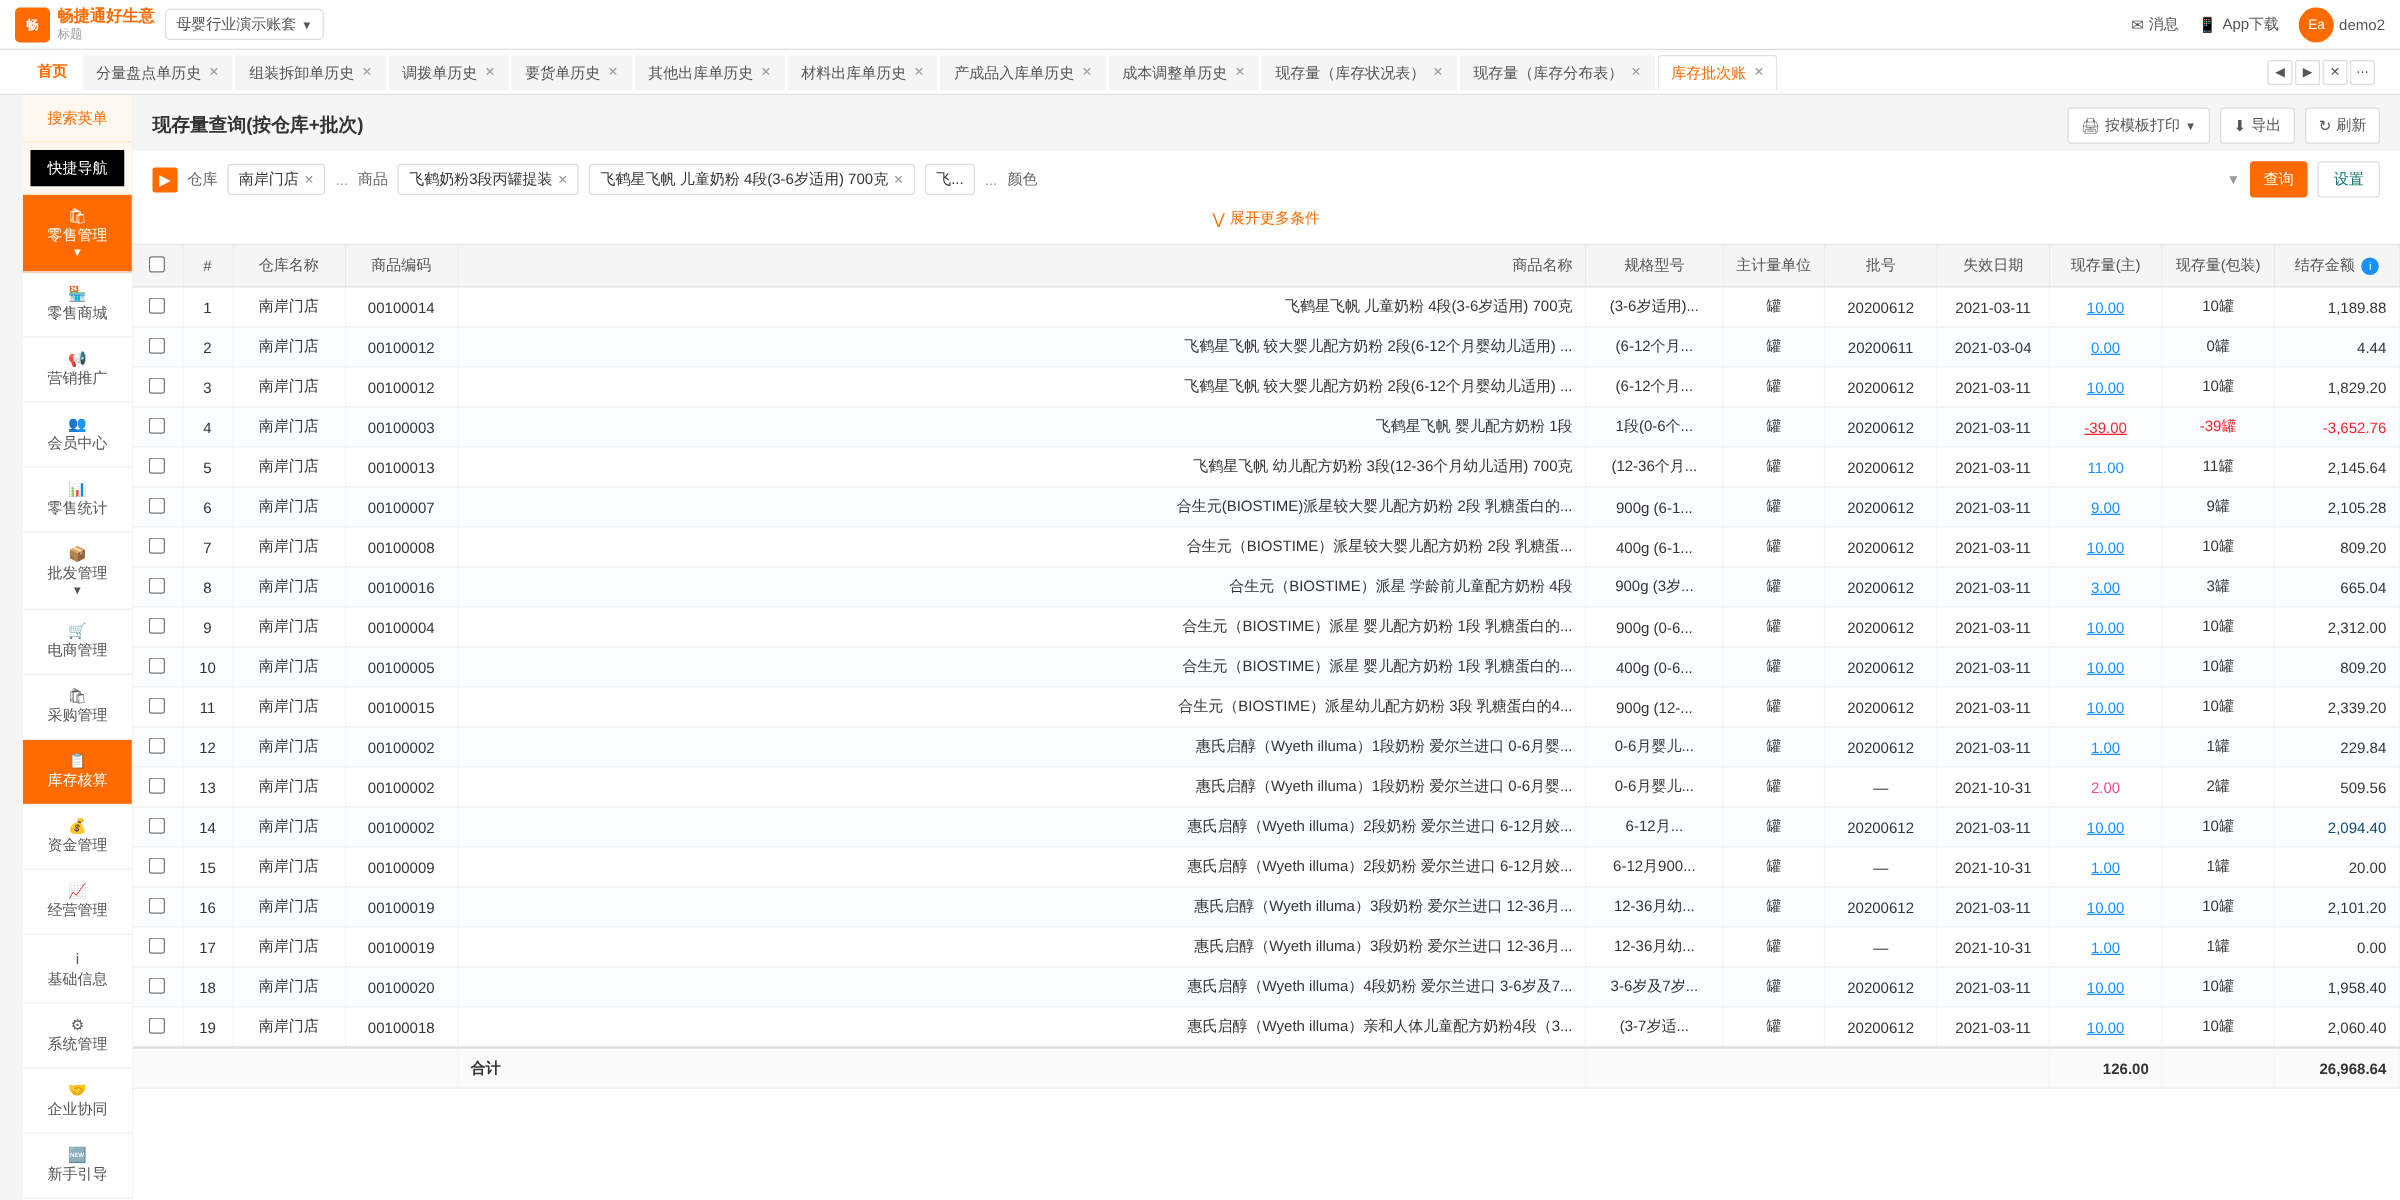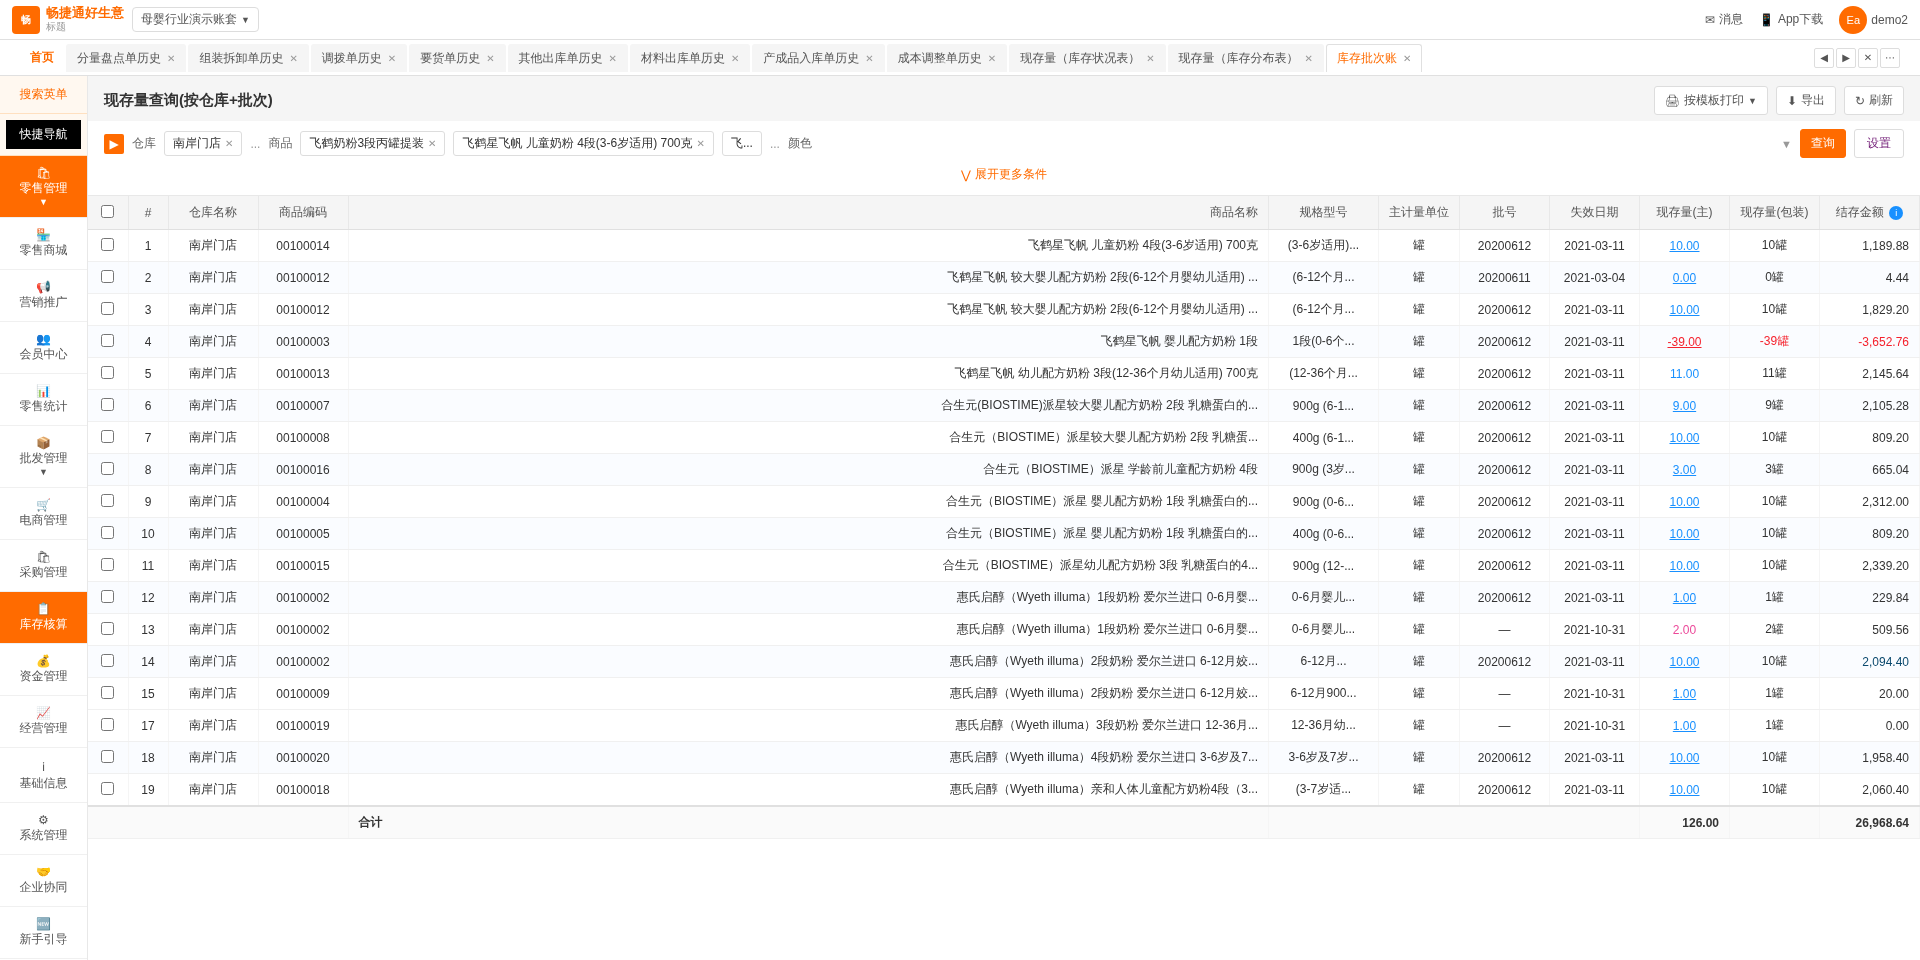--- a/index.html
+++ b/index.html
@@ -18,21 +18,21 @@
     
     .nav-tabs { height: 36px; background: #fff; border-bottom: 1px solid #e0e0e0; display: flex; align-items: center; padding: 0 20px; overflow: hidden; flex-shrink: 0; gap: 2px; }
     .nav-tab { display: flex; align-items: center; gap: 4px; padding: 5px 10px; font-size: 12px; color: #555; cursor: pointer; white-space: nowrap; border-radius: 3px 3px 0 0; border: 1px solid transparent; border-bottom: none; background: #f5f5f5; }
     .nav-tab.active { background: #fff; border-color: #e0e0e0; color: #ff6b00; }
     .nav-tab.home { color: #ff6b00; font-weight: bold; background: none; border: none; }
     .nav-tab-close { color: #999; font-size: 10px; margin-left: 2px; }
     .nav-arrows { display: flex; gap: 2px; margin-left: auto; }
     .nav-arrow { width: 20px; height: 20px; border: 1px solid #ddd; border-radius: 2px; display: flex; align-items: center; justify-content: center; cursor: pointer; color: #555; font-size: 10px; }
 
     
-    .main-layout { display: flex; flex: 1; overflow: hidden; }
+    .main-layout { display: flex; flex: 1; overflow: hidden; padding-left: 18px; }
 
     
     .sidebar { width: 88px; background: #fff; border-right: 1px solid #e8e8e8; display: flex; flex-direction: column; flex-shrink: 0; overflow-y: auto; }
     .sidebar-search-btn { width: 100%; background: none; border: none; color: #ff6b00; font-size: 12px; cursor: pointer; padding: 4px; text-align: center; }
     .sidebar-nav-btn { width: 100%; background: #000000; border: none; color: #fff; font-size: 12px; cursor: pointer; padding: 6px 4px; text-align: center; margin-top: 2px; }
     .sidebar-item { padding: 10px 4px; text-align: center; cursor: pointer; font-size: 12px; color: #555; border-bottom: 1px solid #f0f0f0; }
     .sidebar-item.active { background: #ff6b00; color: #fff; }
 
     
     .content { flex: 1; display: flex; flex-direction: column; overflow: hidden; padding: 0; }
@@ -69,21 +69,21 @@
     .col-name { min-width: 280px; text-align: right; }
     .col-spec { width: 110px; }
     .col-unit { width: 80px; }
     .col-batch { width: 90px; }
     .col-expire { width: 90px; }
     .col-qty-main { width: 90px; }
     .col-qty-pack { width: 90px; }
     .col-balance { width: 100px; }
     .info-icon { display: inline-flex; align-items: center; justify-content: center; width: 14px; height: 14px; border-radius: 50%; background: #1890ff; color: #fff; font-size: 9px; cursor: pointer; margin-left: 2px; }
     .expand-btn { width: 20px; height: 20px; background: #ff6b00; color: #fff; border: none; cursor: pointer; border-radius: 2px; font-size: 12px; display: flex; align-items: center; justify-content: center; flex-shrink: 0; }
-    .settings-btn { padding: 5px 12px; background: #fff; border: 1px solid #ddd; border-radius: 3px; cursor: pointer; font-size: 12px; color: #701a75; text-align: right; }
+    .settings-btn { padding: 5px 12px; background: #fff; border: 1px solid #ddd; border-radius: 3px; cursor: pointer; font-size: 12px; color: #0f766e; text-align: right; }
   </style>
 </head>
 <body>
 
 <div class="topbar">
   <div class="topbar-left">
     <div class="logo-area">
       <div class="logo-icon">畅</div>
       <div>
         <div style="color:#ff6b00;font-size:13px;font-weight:bold;line-height:1.2;">畅捷通好生意</div>
@@ -537,20 +537,34 @@
     <td class="col-code">00100009</td>
     <td class="col-name td-left">惠氏启醇（Wyeth illuma）2段奶粉 爱尔兰进口 6-12月姣...</td>
     <td class="col-spec">6-12月900...</td>
     <td class="col-unit">罐</td>
     <td class="col-batch">—</td>
     <td class="col-expire">2021-10-31</td>
     <td class="col-qty-main" style="color:#1890ff;text-decoration:underline;cursor:pointer;">1.00</td>
     <td class="col-qty-pack" style="color:#333;">1罐</td>
     <td class="col-balance td-num" style="color:#333;">20.00</td>
   </tr>
+            <tr style="background: rgb(250, 252, 255);">
+    <td class="col-check"><input type="checkbox" style=""></td>
+    <td class="col-num">16</td>
+    <td class="col-warehouse">南岸门店</td>
+    <td class="col-code">00100019</td>
+    <td class="col-name td-left">惠氏启醇（Wyeth illuma）3段奶粉 爱尔兰进口 12-36月...</td>
+    <td class="col-spec">12-36月幼...</td>
+    <td class="col-unit">罐</td>
+    <td class="col-batch">20200612</td>
+    <td class="col-expire">2021-03-11</td>
+    <td class="col-qty-main" style="color:#1890ff;text-decoration:underline;cursor:pointer;">10.00</td>
+    <td class="col-qty-pack" style="color:#333;">10罐</td>
+    <td class="col-balance td-num" style="color:#333;">2,101.20</td>
+  </tr>
             <tr style="background: rgb(255, 255, 255);">
     <td class="col-check"><input type="checkbox" style=""></td>
     <td class="col-num">17</td>
     <td class="col-warehouse">南岸门店</td>
     <td class="col-code">00100019</td>
     <td class="col-name td-left">惠氏启醇（Wyeth illuma）3段奶粉 爱尔兰进口 12-36月...</td>
     <td class="col-spec">12-36月幼...</td>
     <td class="col-unit">罐</td>
     <td class="col-batch">—</td>
     <td class="col-expire">2021-10-31</td>

